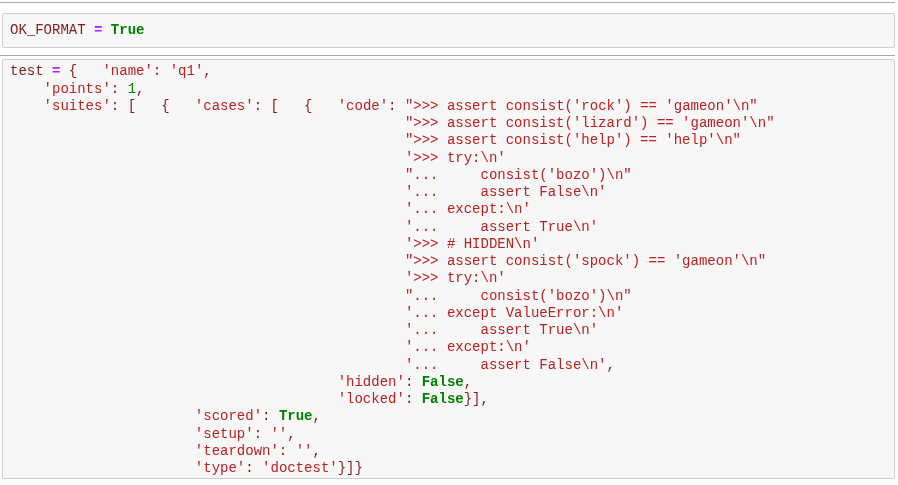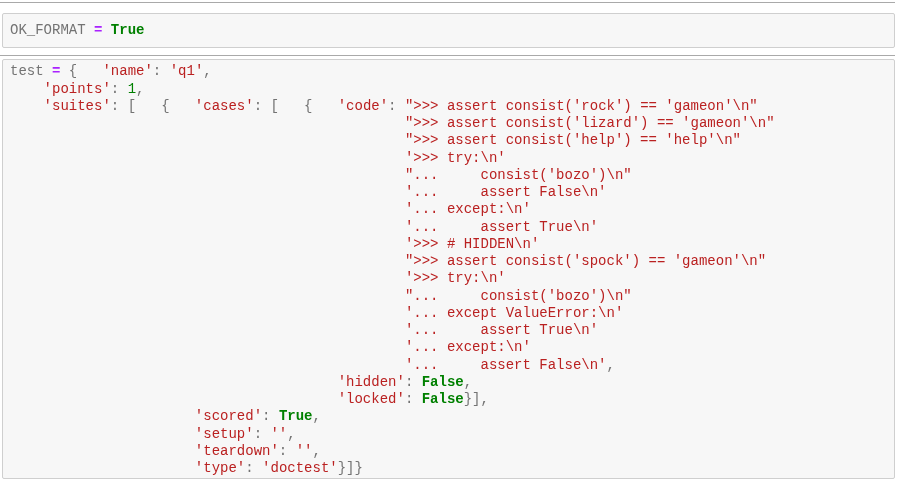--- a/index.html
+++ b/index.html
@@ -32,21 +32,21 @@
     padding: 3px 7px 1px 7px;
   }
   pre.code {
     font-family: "Liberation Mono", "DejaVu Sans Mono", monospace;
     font-size: 14px;
     line-height: 17.25px;
     color: #000000;
     white-space: pre;
   }
   .code-line { white-space: pre; }
-  .tok-plain    { color: #737373; text-align: center; }
+  .tok-plain    { color: #7f1d1d; text-align: center; }
   .tok-string   { color: #ba2121; }
   .tok-number   { color: #008000; }
   .tok-keyword  { color: #008000; font-weight: bold; text-align: right; }
   .tok-operator { color: #aa22ff; font-weight: bold; }
 </style>
 </head>
 <body>
 
 <div>
 

